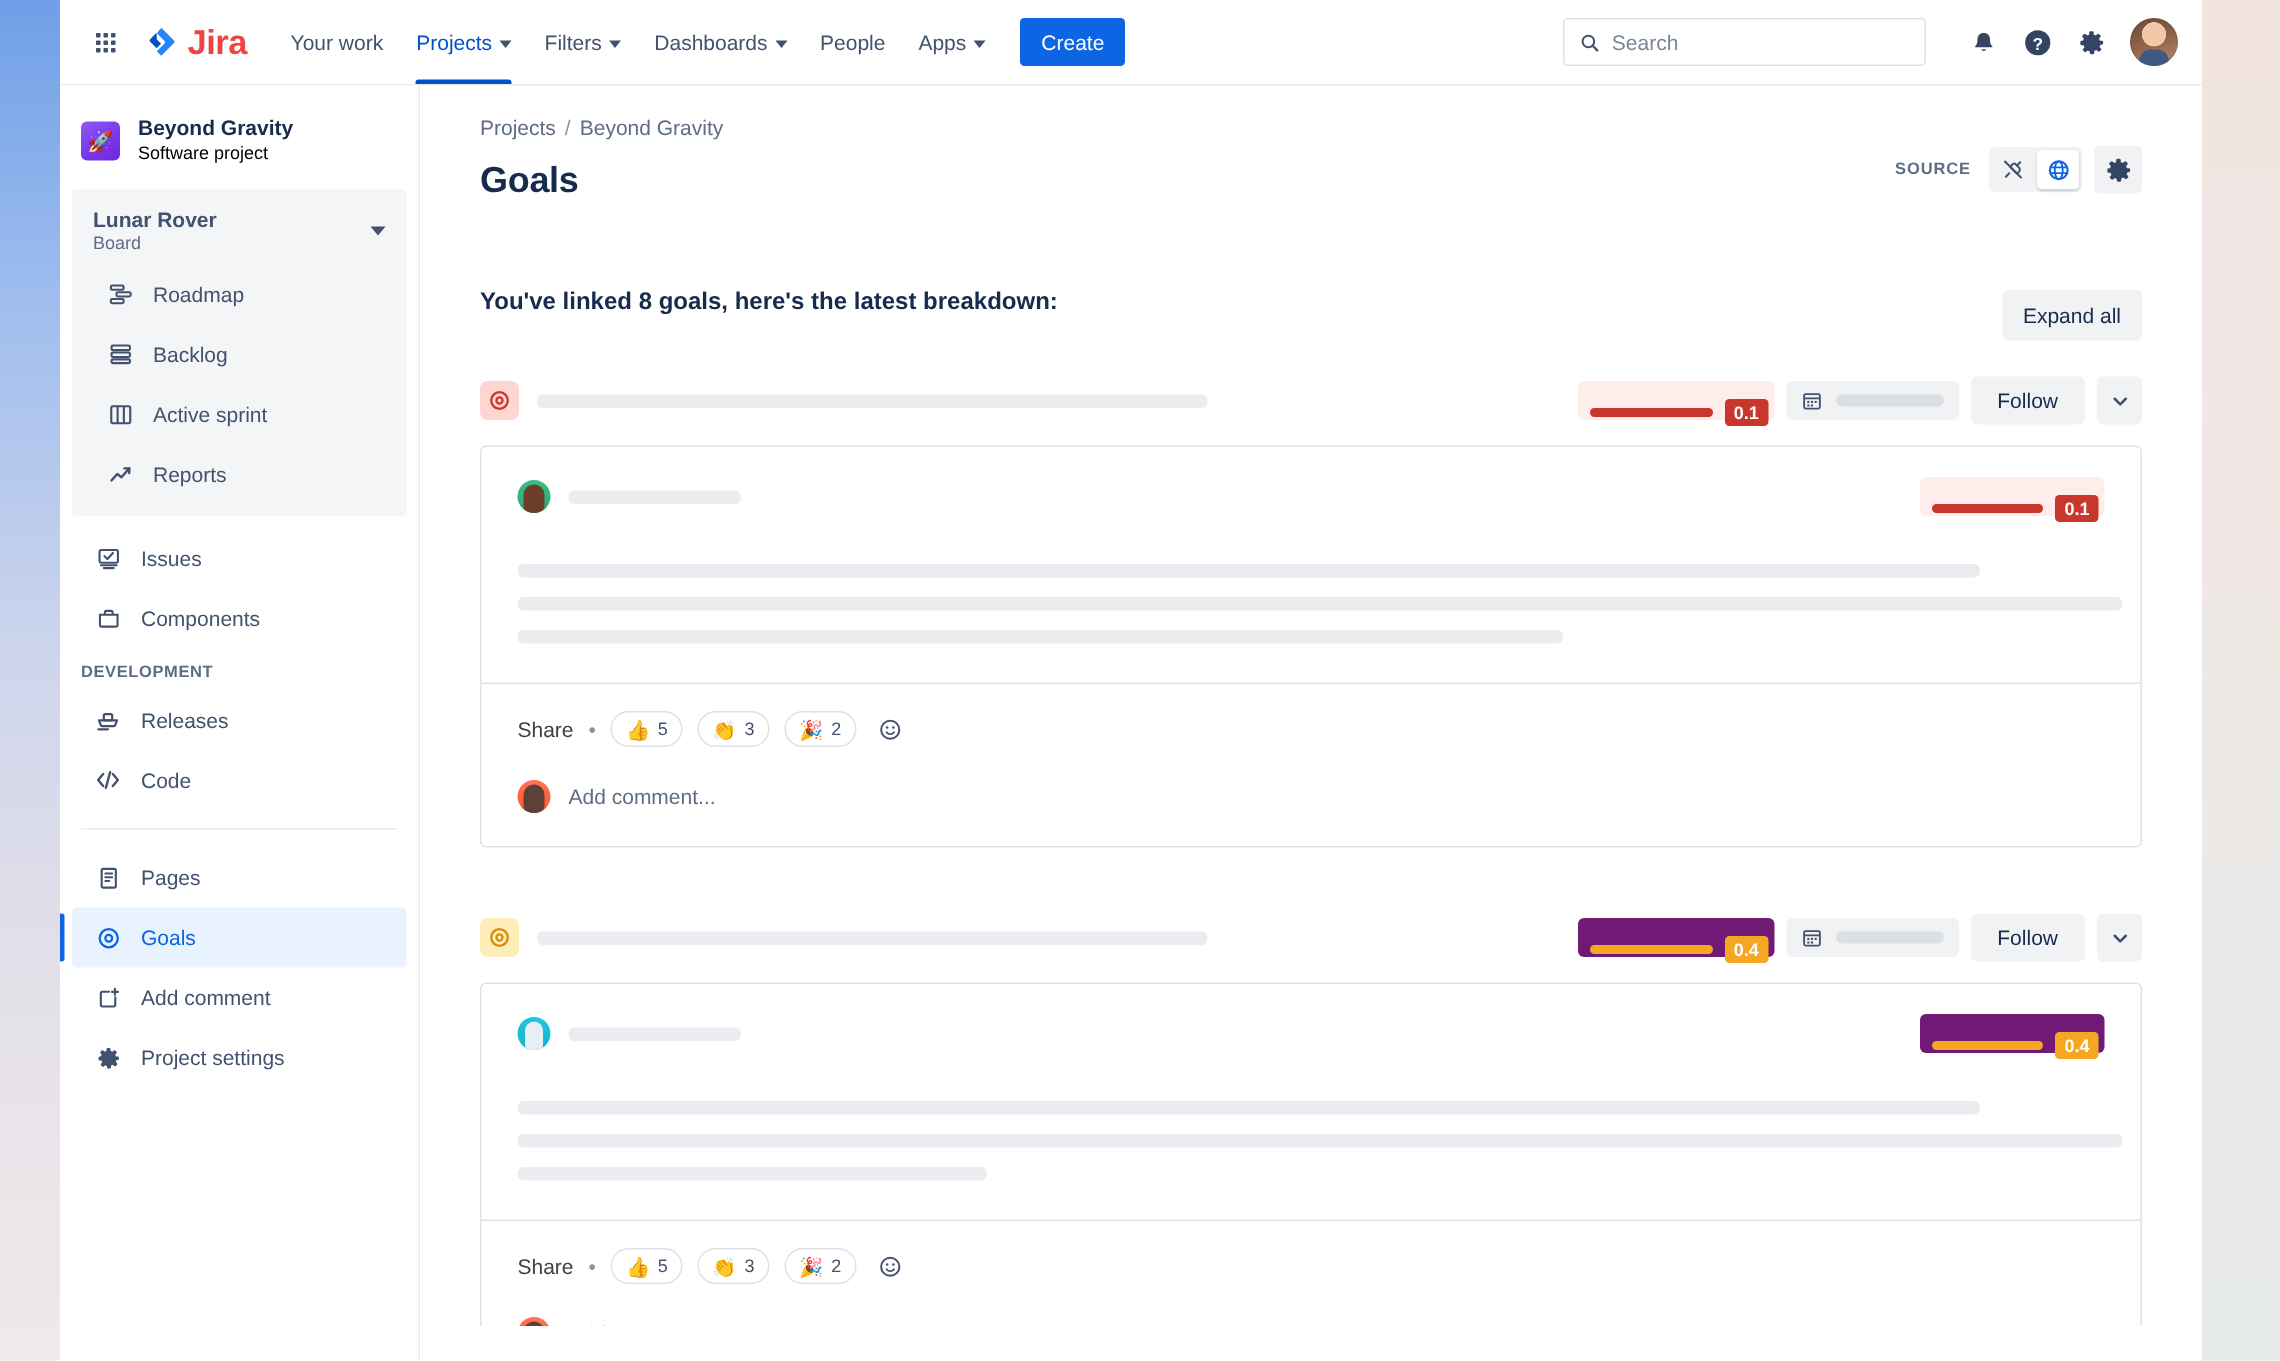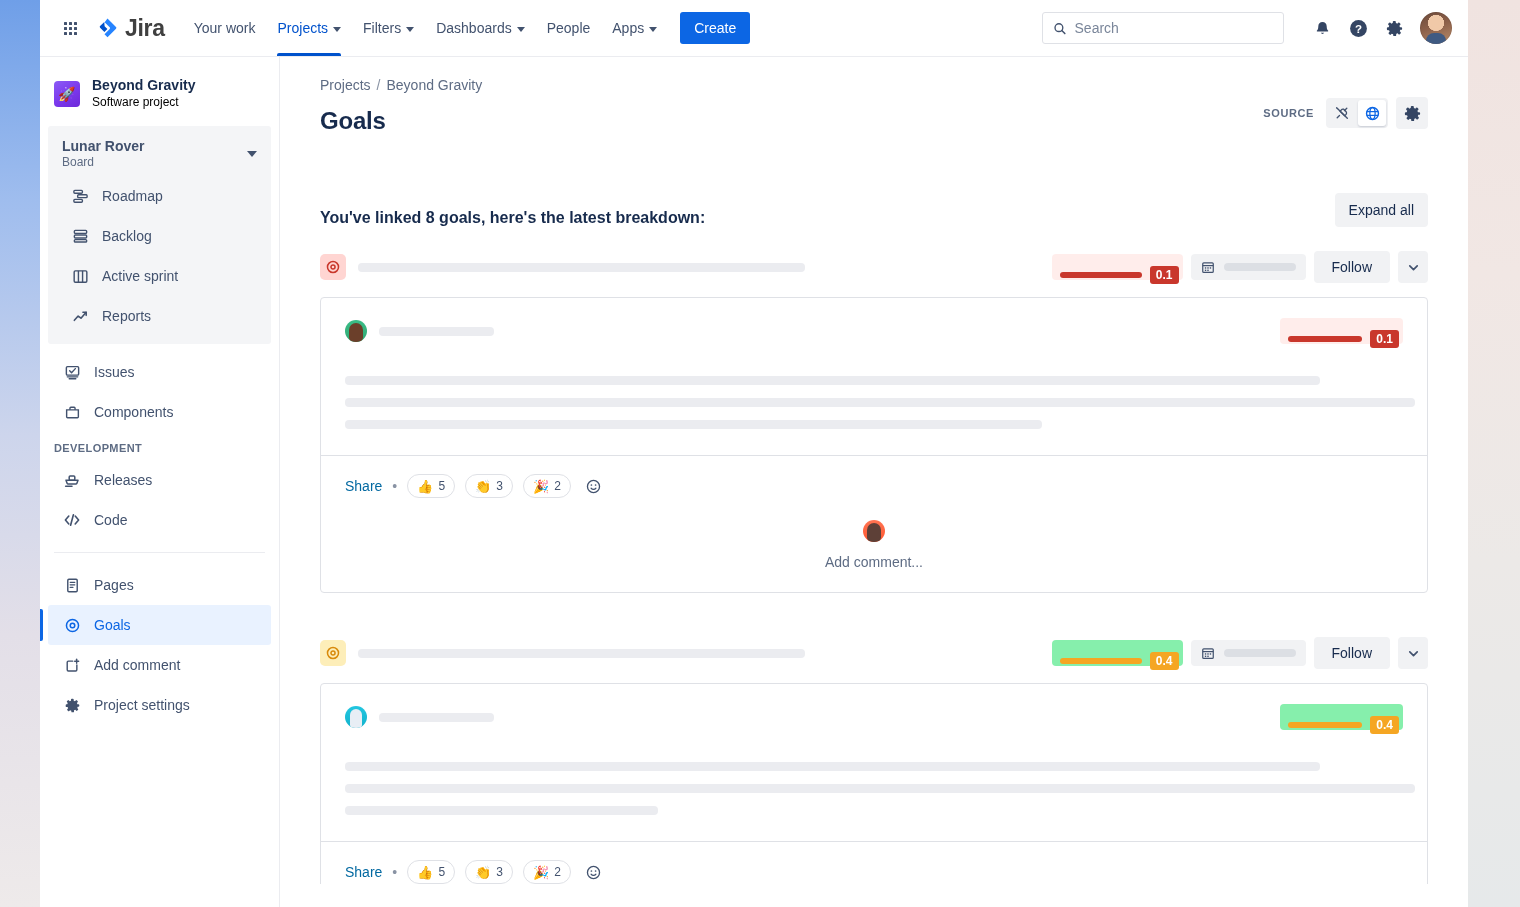--- a/index.html
+++ b/index.html
@@ -43,21 +43,21 @@
     display: flex; align-items: center; justify-content: center;
     cursor: pointer; flex: none;
   }
   .apps-grid .dots {
     display: grid; grid-template-columns: repeat(3, 3px);
     grid-template-rows: repeat(3, 3px); gap: 2px;
   }
   .apps-grid .dots i { background: #42526e; width: 3px; height: 3px; border-radius: .5px; }
 
   .logo { display: flex; align-items: center; gap: 5px; margin-left: 10px; margin-right: 18px; cursor: pointer; flex: none;}
-  .logo-text { font-size: 23px; font-weight: 600; color: #404040; letter-spacing: -.3px; font-family: "Liberation Sans", sans-serif; }
+  .logo-text { font-size: 23px; font-weight: 600; color: #ef4444; letter-spacing: -.3px; font-family: "Liberation Sans", sans-serif; }
 
   .nav-items { display: flex; gap: 0px; height: 100%; }
   .nav-item {
     position: relative; height: 100%;
     display: flex; align-items: center; gap: 5px;
     padding: 0 11px;
     font-size: 14px; color: #42526e; cursor: pointer; white-space: nowrap;
   }
   .nav-item.active { color: #0052cc; font-weight: 400; }
   .nav-item.active::after {
@@ -166,21 +166,21 @@
   .seg-btn {
     width: 28px; height: 26px; border-radius: 3px; border: none; background: transparent;
     display: flex; align-items: center; justify-content: center; cursor: pointer;
   }
   .seg-btn.on { background: #ffffff; box-shadow: 0 1px 2px rgba(9,30,66,.18); }
   .gear-btn {
     width: 32px; height: 32px; border-radius: 4px; background: #f1f2f4; border: none;
     display: flex; align-items: center; justify-content: center; cursor: pointer;
   }
 
-  .lead-row { display: flex; align-items: flex-end; margin-top: 58px; }
+  .lead-row { display: flex; align-items: flex-start; margin-top: 58px; }
   .lead-text { font-size: 16px; font-weight: 700; color: #172b4d; }
   .expand-btn {
     margin-left: auto; background: #f1f2f4; border: none; border-radius: 4px;
     font-size: 14px; color: #172b4d; padding: 9px 14px; cursor: pointer;
     font-family: "Liberation Sans", sans-serif;
   }
 
   
   .goal-block { margin-top: 22px; }
   .goal-row { display: flex; align-items: center; gap: 12px; height: 32px; }
@@ -194,21 +194,21 @@
   .skel { background: #ebecf0; border-radius: 4px; height: 9px; }
   .goal-title-skel { width: 447px; }
 
   .goal-right { margin-left: auto; display: flex; align-items: center; gap: 8px; }
 
   .pill {
     display: flex; align-items: center; gap: 0; border-radius: 4px;
     padding: 19px 4px 4px 8px; height: 26px;
   }
   .pill.red { background: #ffedeb; }
-  .pill.amber { background: #86efac; margin-left: 36px; }
+  .pill.amber { background: #701a75; margin-left: 36px; }
   .pill-bar { height: 6px; border-radius: 3px; width: 82px; }
   .pill.red .pill-bar { background: #c9372c; }
   .pill.amber .pill-bar { background: #f5a623; }
   .pill-val {
     font-size: 12px; font-weight: 700; color: #fff; border-radius: 3px;
     padding: 2px 6px; margin-left: 8px; line-height: 14px;
   }
   .pill.red .pill-val { background: #c9372c; }
   .pill.amber .pill-val { background: #f5a623; }
 
@@ -240,31 +240,31 @@
   .av.green::after { content:""; position:absolute; left:4px; right:4px; top:3px; bottom:0; background:#6b3f2a; border-radius: 9px 9px 6px 6px; }
   .av.cyan { background: linear-gradient(180deg, #22c6e0 0%, #12b2cc 100%); }
   .av.cyan::after { content:""; position:absolute; left:5px; right:5px; top:3px; bottom:0; background:#e8eef5; border-radius: 9px 9px 5px 5px; }
   .av-skel { width: 115px; height: 9px; }
 
   .card-lines { margin-top: 32px; display: flex; flex-direction: column; gap: 13px; }
   .card-lines .skel { height: 9px; }
 
   .card-foot { border-top: 1px solid #dfe1e6; padding: 18px 24px 22px 24px; }
   .share-row { display: flex; align-items: center; gap: 10px; }
-  .share-link { font-size: 14px; color: #0369a1; cursor: pointer; }
+  .share-link { font-size: 14px; color: #404040; cursor: pointer; }
   .dot-sep { color: #8993a4; font-size: 14px; }
   .react {
     display: flex; align-items: center; gap: 5px; border: 1px solid #dfe1e6;
     border-radius: 12px; height: 24px; padding: 0 9px; cursor: pointer; background: #fff;
   }
   .react .emo { font-size: 13px; line-height: 1; }
   .react .cnt { font-size: 12px; color: #42526e; }
   .add-react { width: 22px; height: 22px; display: flex; align-items: center; justify-content: center; cursor: pointer; margin-left: 2px; }
 
-  .comment-row { display: flex; align-items: center; gap: 12px; margin-top: 22px; flex-direction: column; }
+  .comment-row { display: flex; align-items: center; gap: 12px; margin-top: 22px; }
   .av-comment {
     width: 22px; height: 22px; border-radius: 50%; flex: none; position: relative; overflow: hidden;
     background: linear-gradient(180deg, #ff7452 0%, #ff5630 100%);
   }
   .av-comment::after { content:""; position:absolute; left:4px; right:4px; top:3px; bottom:0; background:#5d4037; border-radius: 9px 9px 6px 6px; }
   .comment-ph { font-size: 14px; color: #5e6c84; cursor: text; }
 
   .goals-scroll { height: 655px; overflow: hidden; margin-top: 2px; }
 </style>
 </head>

